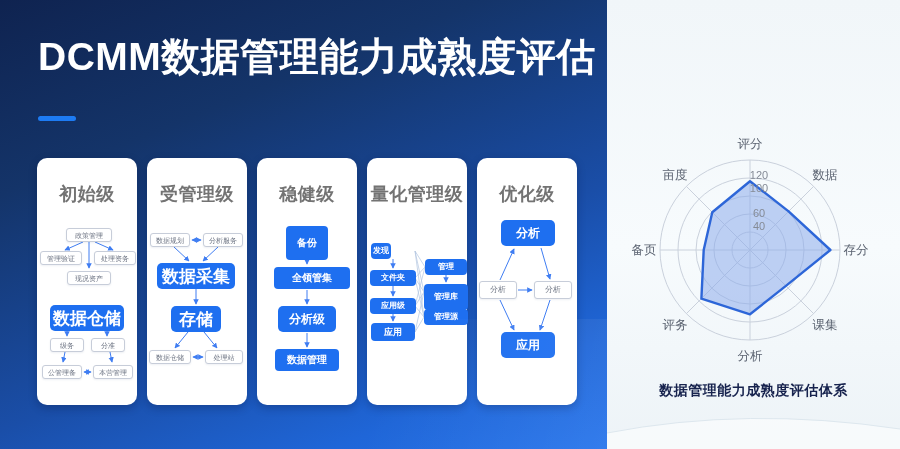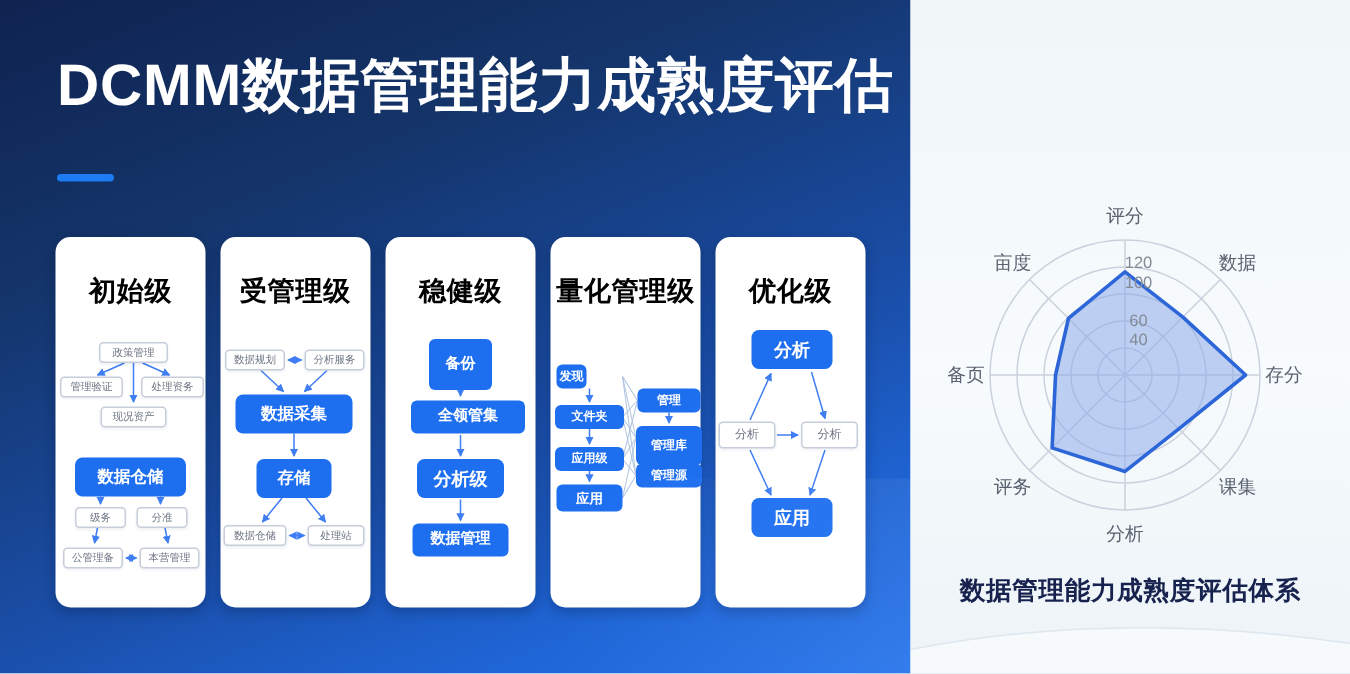--- a/index.html
+++ b/index.html
@@ -9,34 +9,34 @@
   .blue-panel{position:absolute;left:0;top:0;width:607px;height:449px;
     background:linear-gradient(158deg,#0f2350 0%,#143469 28%,#1a4ea8 62%,#1f66d8 84%,#2473ec 100%);}
   .blue-panel::after{content:"";position:absolute;left:0;bottom:0;width:100%;height:130px;
     background:linear-gradient(110deg,rgba(255,255,255,0) 62%,rgba(255,255,255,0.07) 100%);pointer-events:none;}
   .slide-title{position:absolute;left:38px;top:30px;font-size:39px;font-weight:bold;color:#ffffff;letter-spacing:0.5px;}
   .title-dash{position:absolute;left:38px;top:116px;width:38px;height:5px;border-radius:3px;background:#1d7bf3;}
   
   .card{position:absolute;top:158px;width:100px;height:247px;background:#ffffff;border-radius:10px;
         box-shadow:0 3px 8px rgba(6,18,55,0.28);}
   .card-title{position:absolute;top:24px;left:0;width:100%;text-align:center;
-        font-size:18px;font-weight:bold;color:#000000;letter-spacing:0.5px;}
+        font-size:18px;font-weight:bold;color:#737373;letter-spacing:0.5px;}
   .flow-svg{position:absolute;left:0;top:0;pointer-events:none;}
   .node{position:absolute;display:flex;align-items:center;justify-content:center;
         text-align:center;line-height:1;box-sizing:border-box;white-space:nowrap;}
   .wnode{background:#ffffff;border:1px solid #c7cdd9;border-radius:3px;color:#6e7584;
          font-size:7px;box-shadow:0 1px 2px rgba(40,60,110,0.08);}
-  .bnode{background:#1e6ff0;border-radius:5px;color:#ffffff;font-weight:bold;font-size:11px;}
+  .bnode{background:#1e6ff0;border-radius:5px;color:#ffffff;font-weight:bold;font-size:17px;}
   .bnode.small{font-size:8px;border-radius:4px;}
   
   .right-panel{position:absolute;left:607px;top:0;width:293px;height:449px;
     background:linear-gradient(180deg,#f1f6f9 0%,#f7fbfd 55%,#edf3f7 100%);}
   .radar-svg{position:absolute;left:0;top:0;}
   .chart-caption{position:absolute;left:0;top:382px;width:100%;text-align:center;
-    font-size:17px;font-weight:bold;color:#17234e;letter-spacing:0.5px;}
+    font-size:14px;font-weight:bold;color:#17234e;letter-spacing:0.5px;}
 </style>
 </head>
 <body>
 
 <div class="slide">
 
   <div class="blue-panel">
     <div class="slide-title">DCMM数据管理能力成熟度评估</div>
     <div class="title-dash"></div>
 

